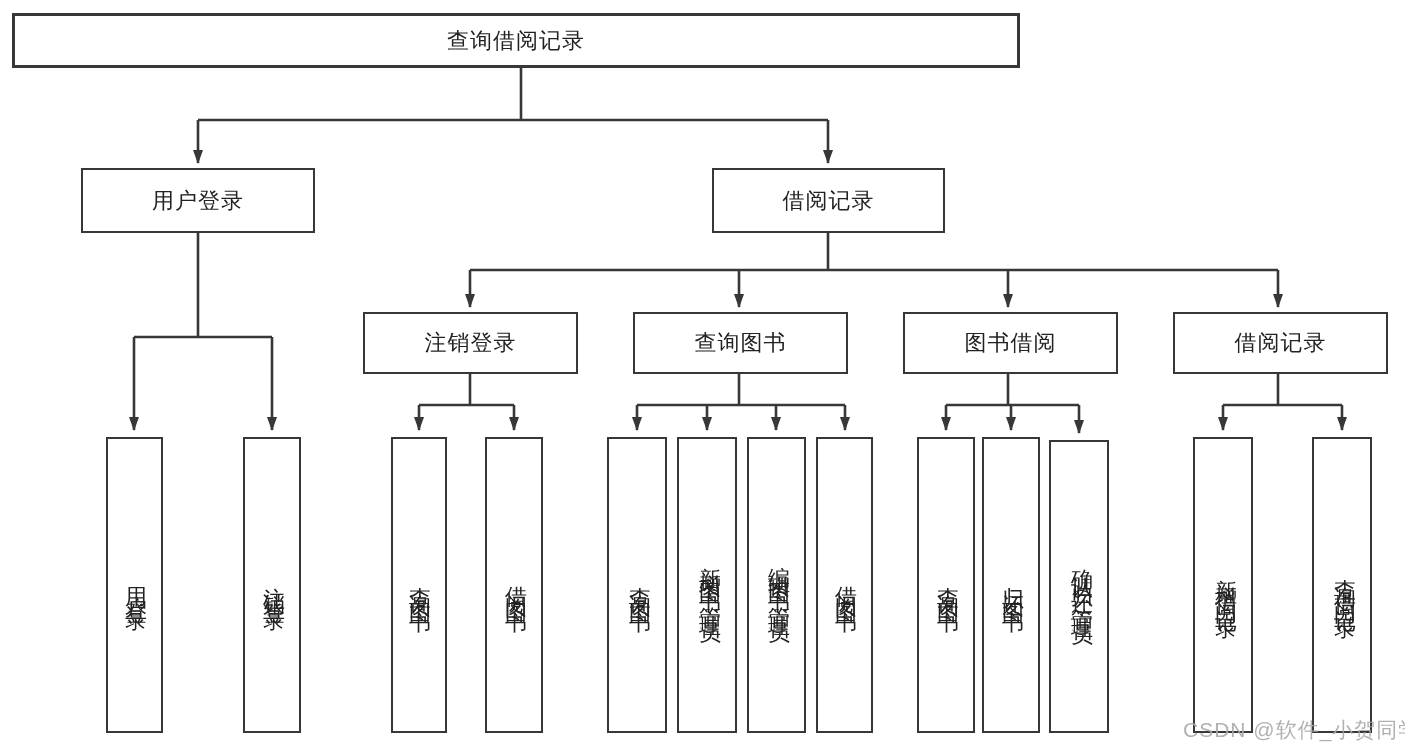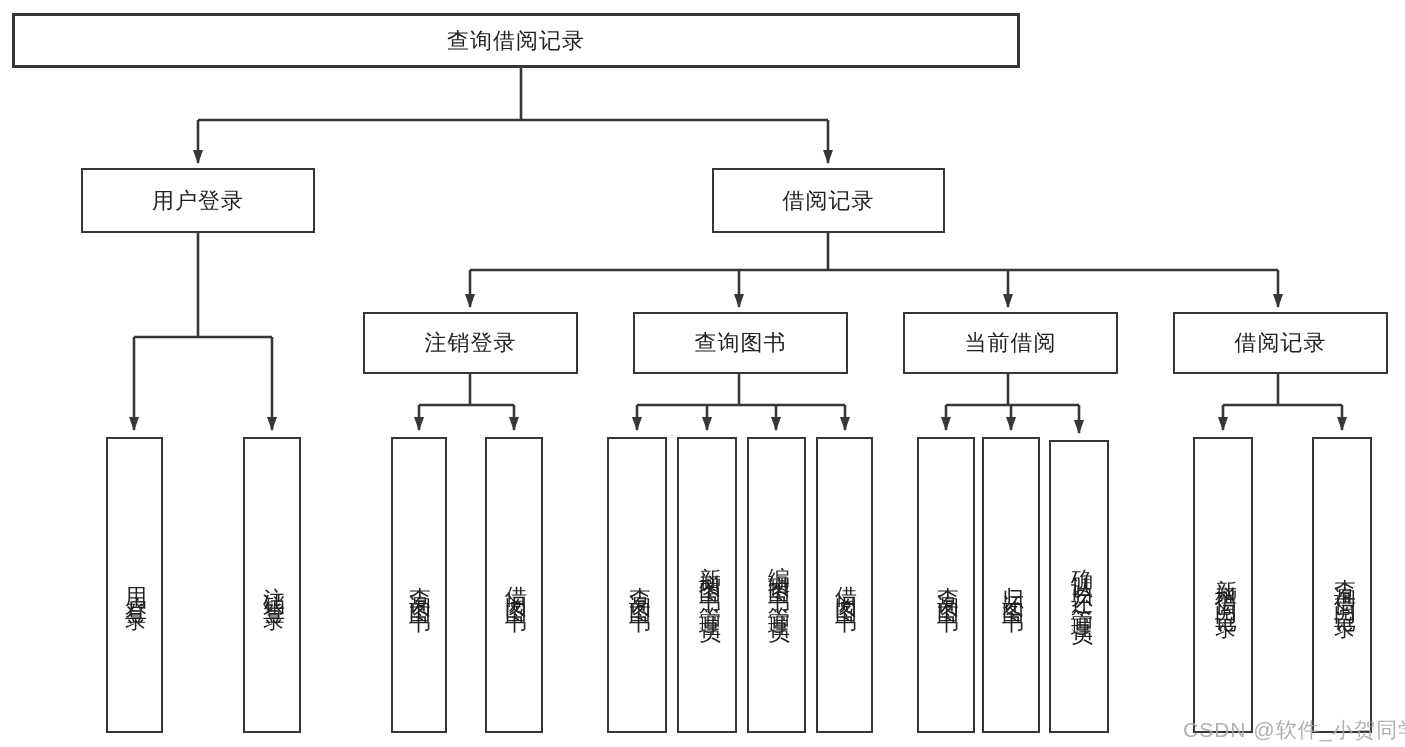--- a/index.html
+++ b/index.html
@@ -98,21 +98,21 @@
     </g>
   </svg>
 
   <div class="box hbox root" style="left:12px;top:13px;width:1008px;height:55px">查询借阅记录</div>
 
   <div class="box hbox" style="left:81px;top:168px;width:234px;height:65px">用户登录</div>
   <div class="box hbox" style="left:712px;top:168px;width:233px;height:65px">借阅记录</div>
 
   <div class="box hbox" style="left:363px;top:312px;width:215px;height:62px">注销登录</div>
   <div class="box hbox" style="left:633px;top:312px;width:215px;height:62px">查询图书</div>
-  <div class="box hbox" style="left:903px;top:312px;width:215px;height:62px">当前借阅</div>
+  <div class="box hbox" style="left:903px;top:312px;width:215px;height:62px">图书借阅</div>
   <div class="box hbox" style="left:1173px;top:312px;width:215px;height:62px">借阅记录</div>
 
   <div class="box vbox" style="left:106px;top:437px;width:57px;height:296px">用户登录</div>
   <div class="box vbox" style="left:243px;top:437px;width:58px;height:296px">注销登录</div>
 
   <div class="box vbox" style="left:391px;top:437px;width:56px;height:296px">查询图书</div>
   <div class="box vbox" style="left:485px;top:437px;width:58px;height:296px">借阅图书</div>
 
   <div class="box vbox" style="left:607px;top:437px;width:60px;height:296px">查询图书</div>
   <div class="box vbox" style="left:677px;top:437px;width:60px;height:296px">新增图书（管理员）</div>

